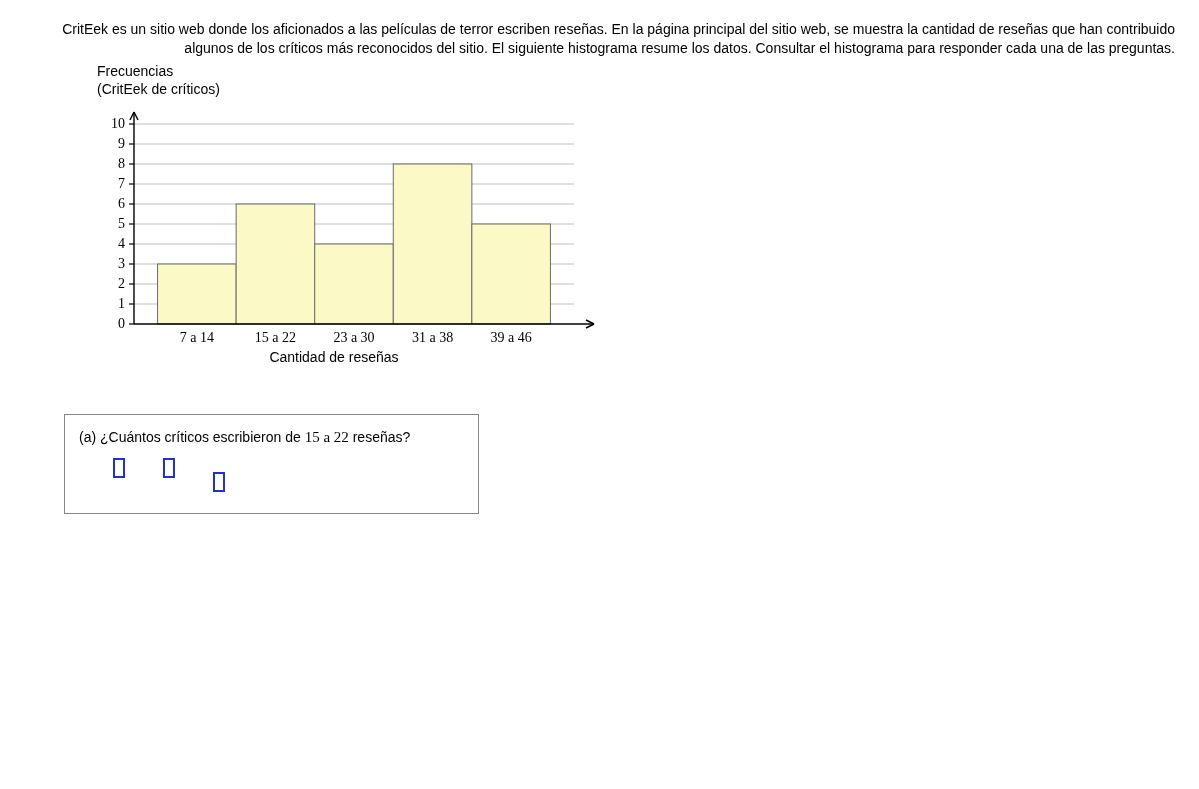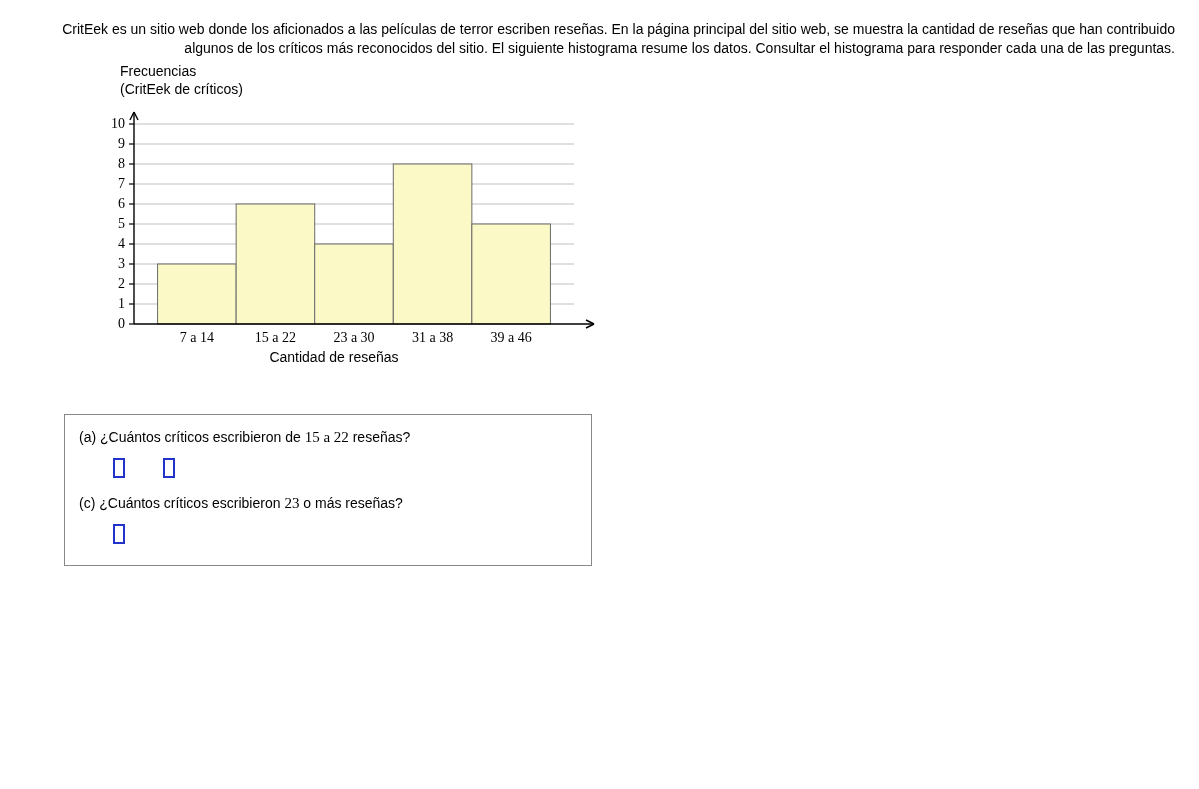--- a/index.html
+++ b/index.html
@@ -11,40 +11,40 @@
     width: 1199px;
     box-sizing: border-box;
     background: #fff;
   }
   .intro {
     line-height: 1.35;
     margin-bottom: 4px;
     text-align: right;
   }
   .ytitle {
-    margin-left: 96px;
+    margin-left: 73px;
     margin-top: 4px;
     line-height: 1.3;
   }
   .chart-wrap {
     margin-left: 70px;
     margin-top: 6px;
   }
   svg { display: block; }
   .axis-text {
     font-family: "Times New Roman", Times, serif;
     font-size: 14px;
   }
   .xlabel {
     font-family: Verdana, Geneva, sans-serif;
     font-size: 14px;
   }
   .qbox {
     border: 1px solid #888;
-    width: 528px;
+    width: 415px;
     margin-left: 40px;
     margin-top: 30px;
     padding: 14px 14px 18px 14px;
     box-sizing: border-box;
   }
   .question {
     margin-bottom: 6px;
   }
   .num {
     font-family: "Times New Roman", Times, serif;
@@ -125,17 +125,14 @@
 </div>
 
 <div class="qbox">
   <div class="question">
     <span>(a) ¿Cuántos críticos escribieron de </span><span class="num">15 a 22</span><span> reseñas?</span>
   </div>
   <div class="answer-slot"></div>
 
   <div class="answer-slot"></div>
 
-  <div class="question">
-    <span>(c) ¿Cuántos críticos escribieron </span><span class="num">23</span><span> o más reseñas?</span>
-  </div>
   <div class="answer-slot last"></div>
 </div>
 
 </body></html>

